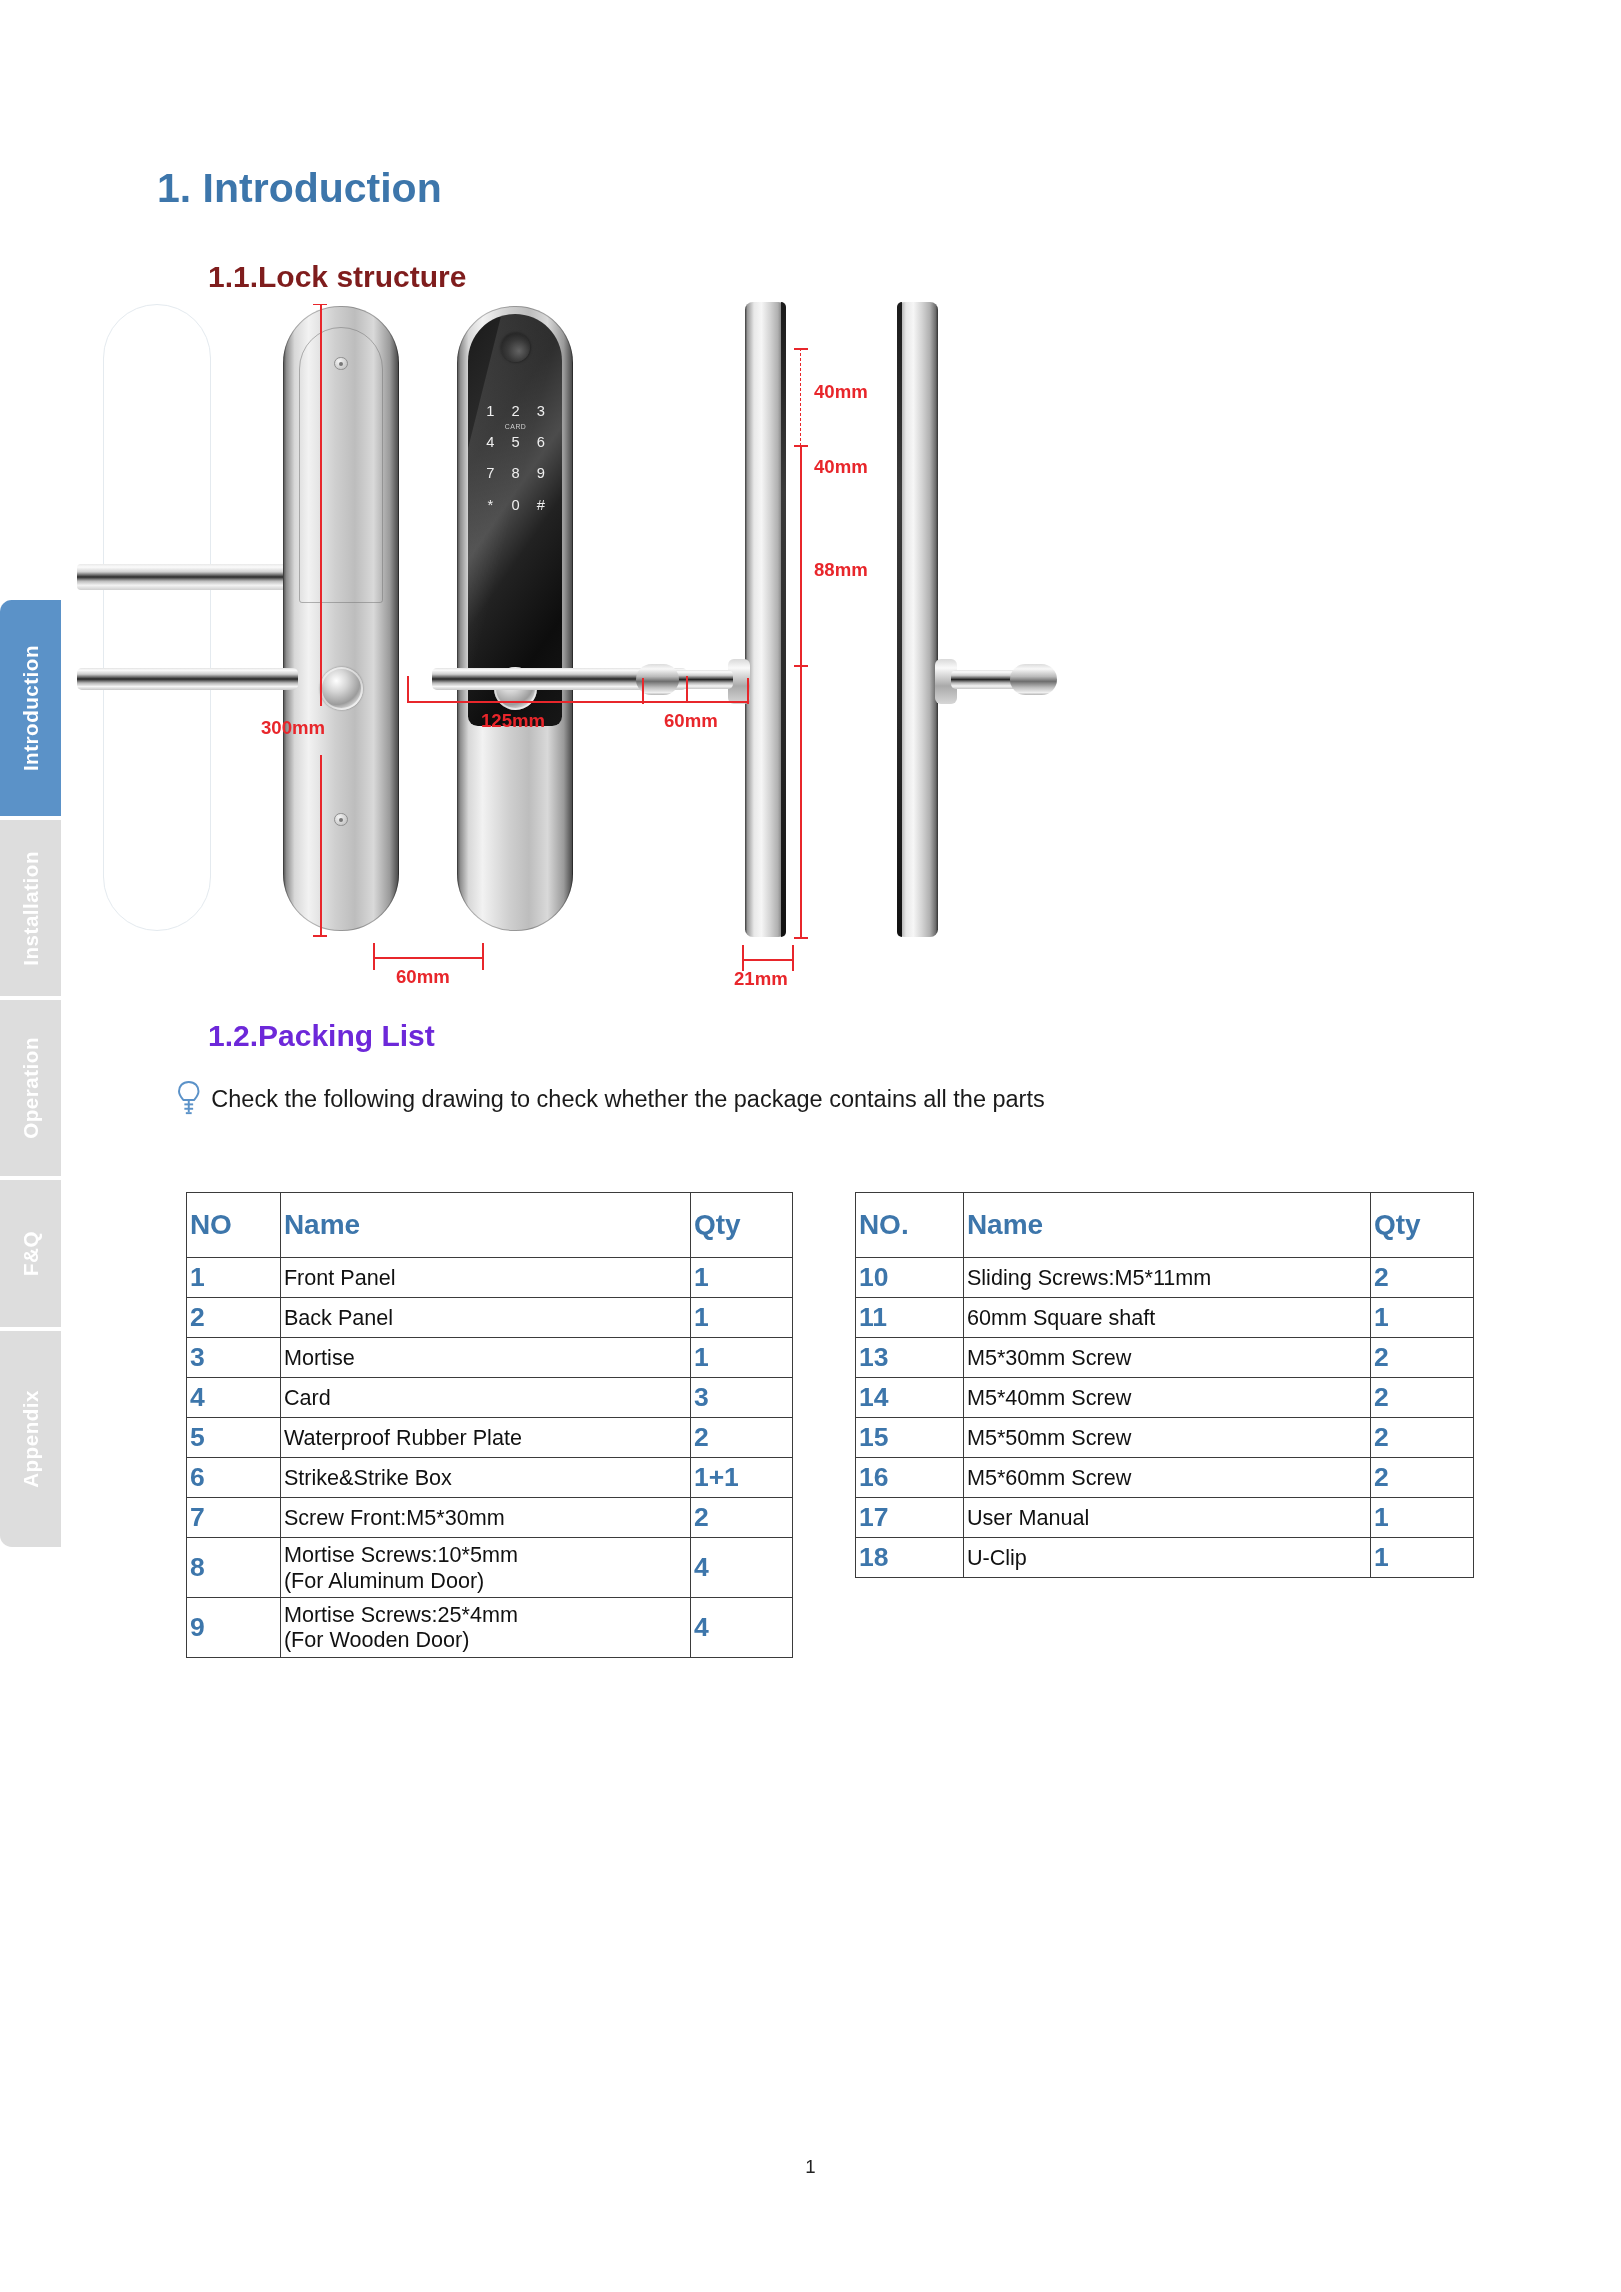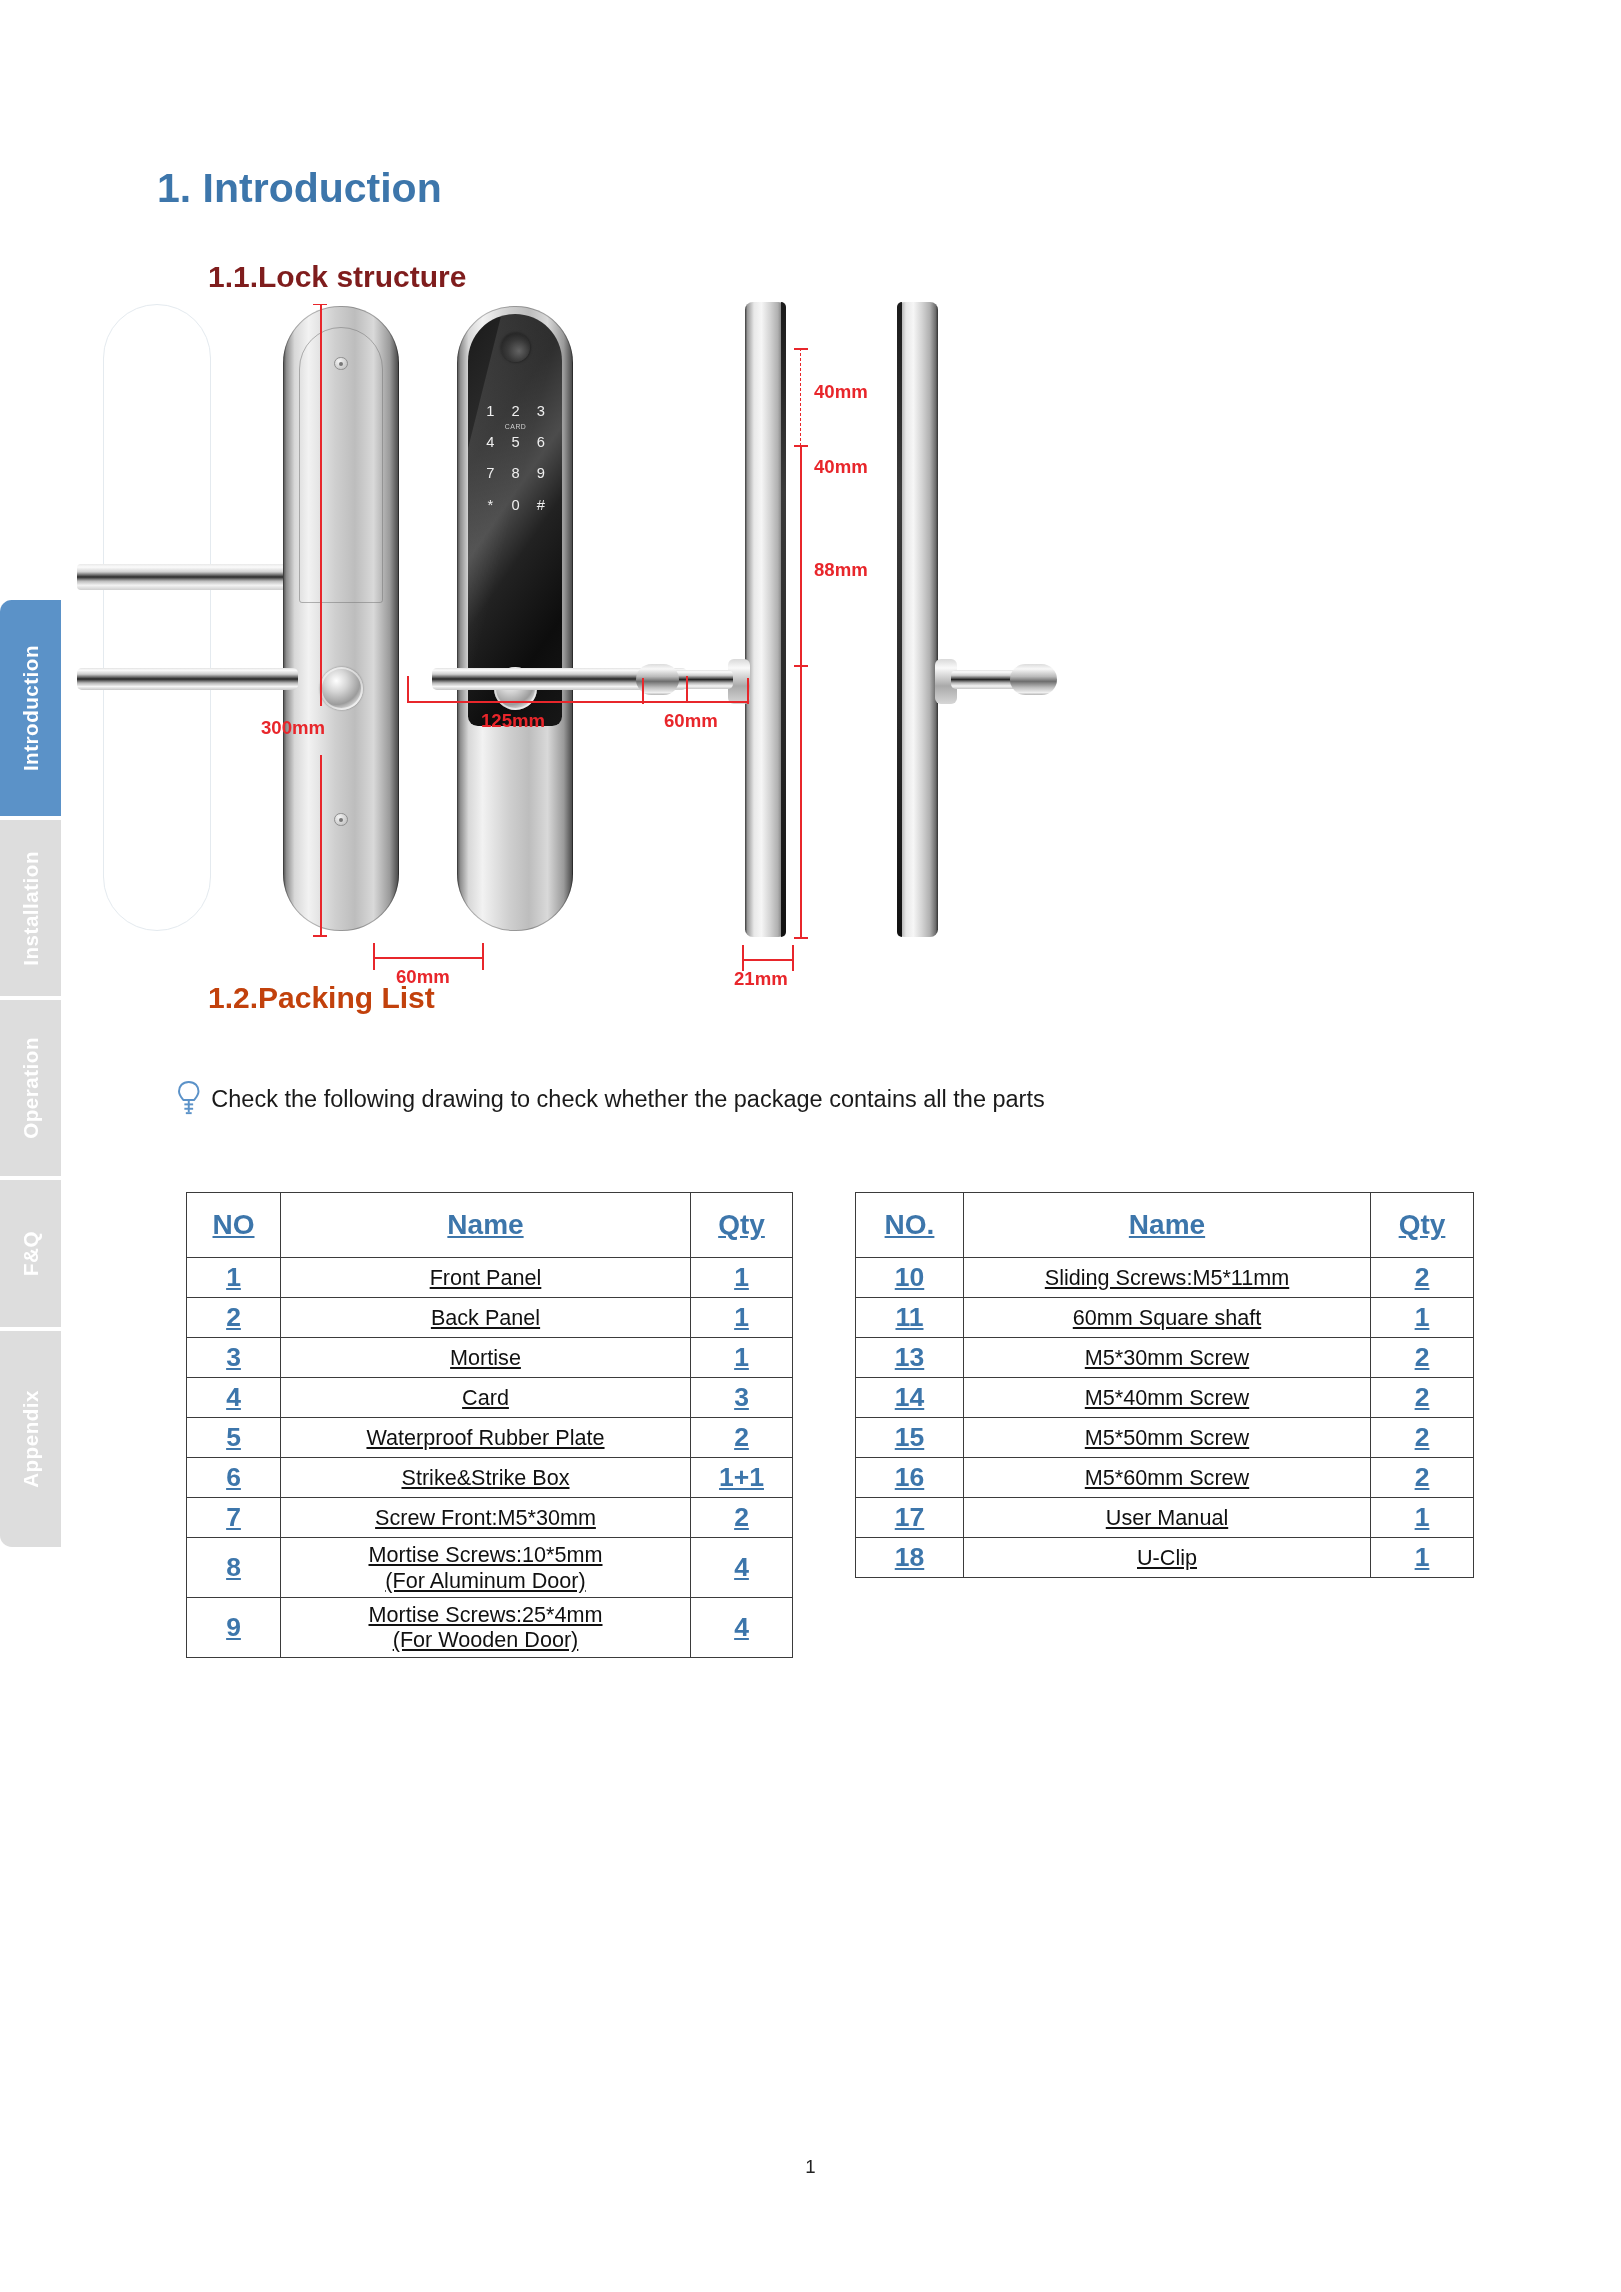--- a/index.html
+++ b/index.html
@@ -60,24 +60,24 @@
   }
   .h2a {
     position: absolute;
     left: 208px; top: 260px;
     font-size: 30px;
     font-weight: bold;
     color: #7f1d1d;
   }
   .h2b {
     position: absolute;
-    left: 208px; top: 981px;
+    left: 208px; top: 1019px;
     font-size: 30px;
     font-weight: bold;
-    color: #c2410c;
+    color: #6d28d9;
   }
   .tipline {
     position: absolute;
     left: 176px; top: 1080px;
     display: flex;
     align-items: center;
     gap: 9.8px;
     font-size: 23.5px;
     color: #1a1a1a;
   }
@@ -256,27 +256,26 @@
   .tick-h { position: absolute; height: 1.5px; background: #E8262B; width: 13.7px; }
 
   
   .tbl {
     position: absolute;
     border-collapse: collapse;
     table-layout: fixed;
   }
   .tbl td, .tbl th {
     border: 1.5px solid #3b3b3b;
-    text-align: center;
+    text-align: left;
     vertical-align: middle;
     font-size: 21.6px;
     color: #111111;
     padding: 3.9px 2.9px;
     line-height: 1.18;
-    text-decoration: underline;
   }
   .tbl th {
     color: #3D76AB;
     font-weight: bold;
     font-size: 28px;
     height: 65px;
   }
   .tbl td.num {
     color: #3D76AB;
     font-weight: bold;

